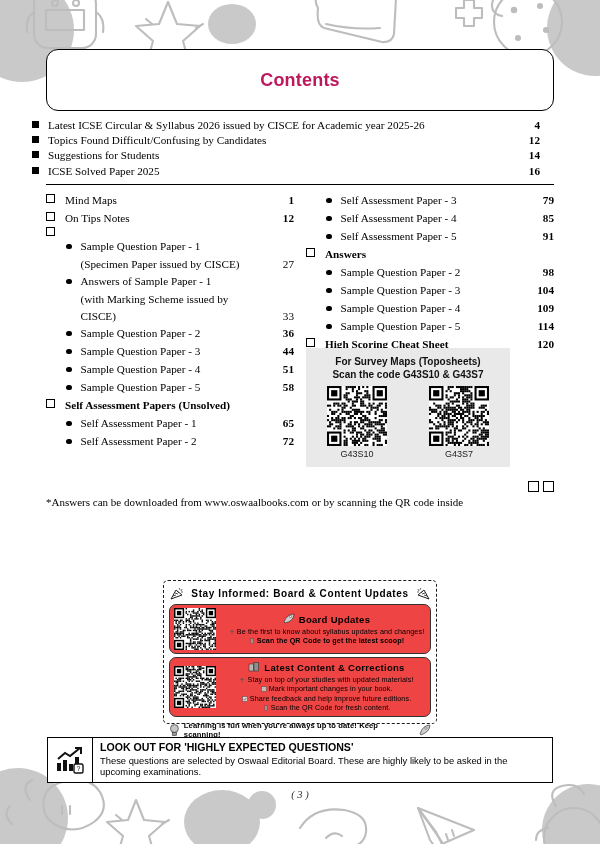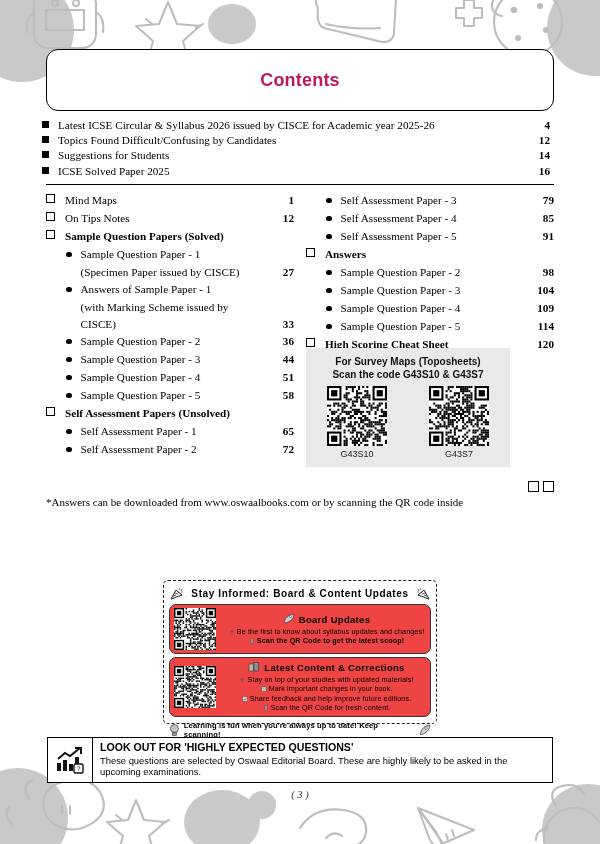--- a/index.html
+++ b/index.html
@@ -19,21 +19,21 @@
     position:absolute;left:46px;top:49px;width:506px;height:60px;
     border:1.6px solid #000;border-radius:12px;background:#fff;
     display:flex;align-items:center;justify-content:center;
   }
   .contents-title{
     font-family:"Liberation Sans", sans-serif;
     font-weight:bold;font-size:18px;letter-spacing:.2px;color:#be185d;
   }
 
   
-  .toplist{position:absolute;left:42px;top:118px;width:508px;}
+  .toplist{position:absolute;left:32px;top:118px;width:508px;}
   .toprow{display:flex;align-items:baseline;font-size:11.2px;line-height:15.2px;}
   .toprow .sq{
     width:7px;height:7px;background:#000;flex:0 0 auto;margin-right:9px;
     position:relative;top:-1px;
   }
   .toprow .txt{flex:1 1 auto;}
   .toprow .pg{flex:0 0 auto;font-weight:bold;text-align:right;width:26px;}
 
   .hrule{position:absolute;left:46px;top:184px;width:508px;height:0;border-top:1.3px solid #000;}
 
@@ -56,21 +56,21 @@
   .lvl1.bold .txt{font-weight:bold;}
 
   
   .lvl2{padding-left:20px;line-height:17px;}
   .lvl2 .bul{
     width:5.5px;height:5.5px;border-radius:50%;background:#000;
     margin-right:9px;position:relative;top:-1px;flex:0 0 auto;
   }
   .cont{padding-left:34.5px;line-height:17px;display:flex;align-items:baseline;}
   .cont .txt{flex:1 1 auto;}
-  .cont .pg{flex:0 0 auto;font-weight:bold;text-align:right;width:26px;}
+  .cont .pg{flex:0 0 auto;font-weight:normal;text-align:right;width:26px;}
 
   
   .qrpanel{
     position:absolute;left:306px;top:348px;width:204px;height:119px;
     background:#e9e9e9;
   }
   .qrpanel .ptitle{
     font-family:"Liberation Sans", sans-serif;font-weight:bold;font-size:10px;
     text-align:center;padding-top:7px;line-height:13px;color:#111;
   }
@@ -228,21 +228,20 @@
         <span class="txt">Mind Maps</span>
         <span class="pg">1</span>
       </div>
       <div class="row lvl1">
         <span class="bul"></span>
         <span class="txt">On Tips Notes</span>
         <span class="pg">12</span>
       </div>
       <div class="row lvl1 bold">
         <span class="bul"></span>
-        <span class="txt">Sample Question Papers (Solved)</span>
         <span class="pg"></span>
       </div>
       <div class="row lvl2">
         <span class="bul"></span>
         <span class="txt">Sample Question Paper - 1</span>
         <span class="pg"></span>
       </div>
       <div class="cont">
         <span class="txt">(Specimen Paper issued by CISCE)</span>
         <span class="pg">27</span>

